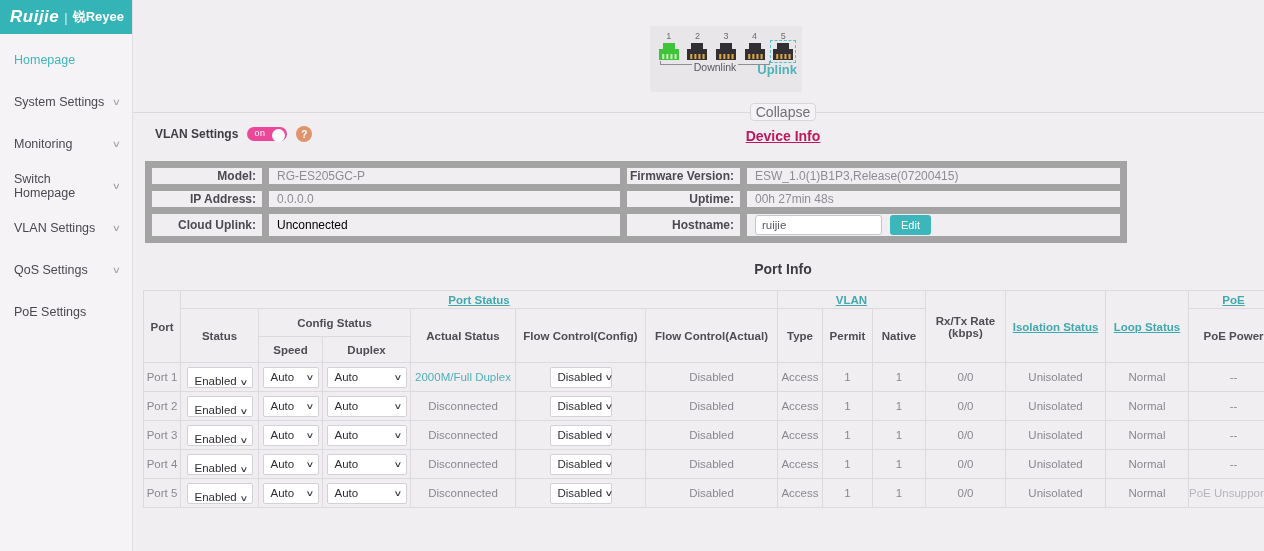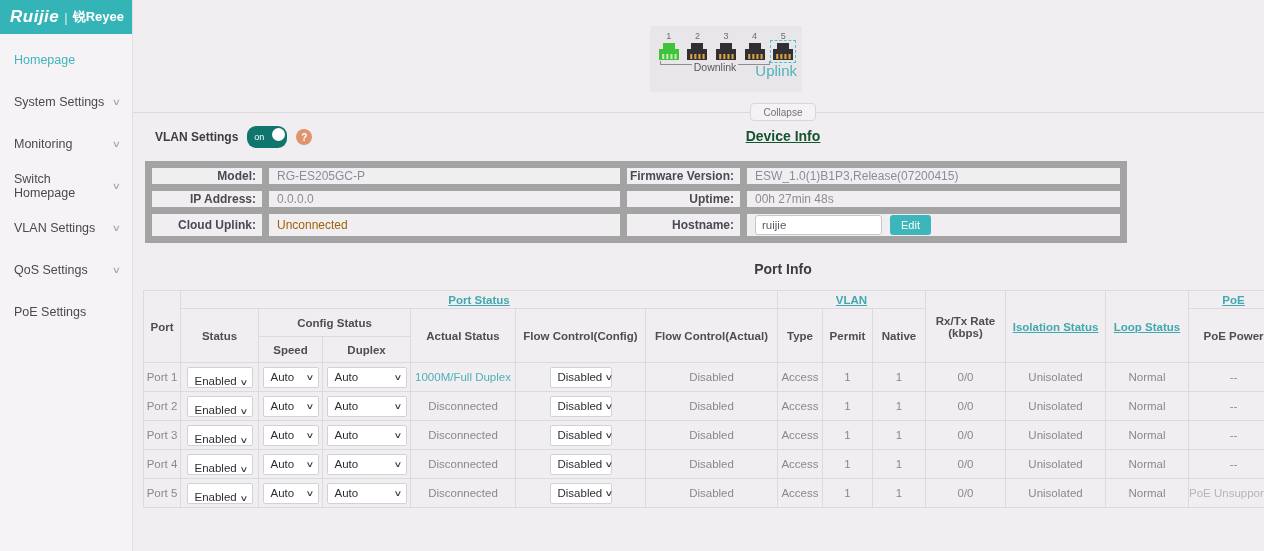--- a/index.html
+++ b/index.html
@@ -37,56 +37,56 @@
   .port-cell .pin { fill:#dca43f; }
   .port-cell.connected .body { fill:#3ec43a; }
   .port-cell.connected .pin { fill:#c9ecb4; }
   .port-cell.uplink .icon-wrap { outline:1px dashed #55c2c7; outline-offset:1px; }
   .panel-labels { position:relative; height:16px; }
   .bracket { position:absolute; left:3px; top:0; width:110px; display:flex; align-items:flex-start; }
   .bracket .bline { flex:1; height:4px; border-bottom:1px solid #8f8c92; }
   .bracket .bline.left  { border-left:1px solid #8f8c92; }
   .bracket .bline.right { border-right:1px solid #8f8c92; }
   .bracket .btext { font-size:10.5px; color:#5a575e; padding:0 2px; line-height:12px; }
-  .uplink-label { position:absolute; right:-2px; top:1px; font-size:15px; color:#4fb3b8; }
+  .uplink-label { position:absolute; right:-2px; top:1px; font-size:13px; color:#4fb3b8;font-weight:bold; }
 
   
   .divider { position:absolute; left:0; top:112px; width:1307px; border-top:1px solid #dcd8de; }
   .collapse-tab { position:absolute; left:617px; top:103px; width:66px; height:18px;
-    background:#f4f2f5; border:1px solid #d9d5db; border-radius:4px; font-size:10px;
+    background:#f4f2f5; border:1px solid #d9d5db; border-radius:4px; font-size:14px;
     color:#726f77; display:flex; align-items:center; justify-content:center; cursor:pointer; z-index:2; }
 
   
   .vlan-row { position:absolute; left:22px; top:126px; display:flex; align-items:center; gap:9px; }
   .vlan-label { font-size:12px; font-weight:bold; color:#3e3b43; }
-  .toggle { position:relative; width:40px; height:22px; border-radius:9px;
-    background:#0f766e; cursor:pointer; }
+  .toggle { position:relative; width:40px; height:14px; border-radius:9px;
+    background:#ec4899; cursor:pointer;font-family:Liberation Mono, monospace; }
   .toggle .on-text { position:absolute; left:7px; top:50%; transform:translateY(-52%);
     font-size:9px; color:#fff; }
   .toggle .knob { position:absolute; right:2px; top:2px; width:13px; height:13px;
     border-radius:50%; background:#fff; }
   .help-icon { width:16px; height:16px; border-radius:50%; background:#e0946e; color:#fff;
     font-size:10px; font-weight:bold; display:flex; align-items:center; justify-content:center;
     cursor:pointer; }
 
   
   .section-title { position:absolute; left:0; width:1300px; text-align:center;
     font-size:14px; font-weight:bold; color:#3e3b43; }
   .device-title { top:128px; }
-  .device-title span { color:#14532d; text-decoration:underline; cursor:pointer; }
+  .device-title span { color:#be185d; text-decoration:underline; cursor:pointer; }
   .portinfo-title { top:261px; }
 
   
   table { border-collapse:collapse; }
   .device-table { position:absolute; left:12px; top:161px; width:975px; table-layout:fixed; }
   .device-table td { border:7px solid #a3a3a3; font-size:12px; height:20px; padding:1px 0; }
   .device-table tr.tall td { height:25px; }
   .device-table td.lbl { font-weight:bold; color:#4c4951; text-align:right; padding-right:6px; }
   .device-table td.val { color:#8f8b94; padding-left:8px; }
-  .device-table td.val.err { color:#a16207; }
+  .device-table td.val.err { color:#000000; }
   .hostname-input { width:127px; height:20px; border:1px solid #c9c5cd; border-radius:3px;
     background:#fff; font-size:11.5px; color:#5a575e; padding:0 6px; margin-right:8px;
     font-family:inherit; }
   .edit-btn { height:20px; padding:0 11px; background:#3cb6ba; color:#fff; border:none;
     border-radius:3px; font-size:11px; cursor:pointer; font-family:inherit; }
   .hostname-cell { display:flex; align-items:center; }
 
   
   .port-table { position:absolute; left:10px; top:290px; width:1135px; table-layout:fixed; }
   .port-table th, .port-table td { border:1px solid #ded9df; font-size:11.5px;
@@ -333,21 +333,21 @@
       <span class="caret">∨</span>
               </span></td>
     <td><span class="sel w56">
       <span>Auto</span>
       <span class="caret">∨</span>
               </span></td>
     <td><span class="sel w80">
       <span>Auto</span>
       <span class="caret">∨</span>
               </span></td>
-    <td class="c-actual up">1000M/Full Duplex</td>
+    <td class="c-actual up">2000M/Full Duplex</td>
     <td><span class="sel w62">
       <span>Disabled</span>
       <span class="caret">∨</span>
               </span></td>
     <td>Disabled</td>
     <td>Access</td>
     <td>1</td>
     <td>1</td>
     <td>0/0</td>
     <td>Unisolated</td>

